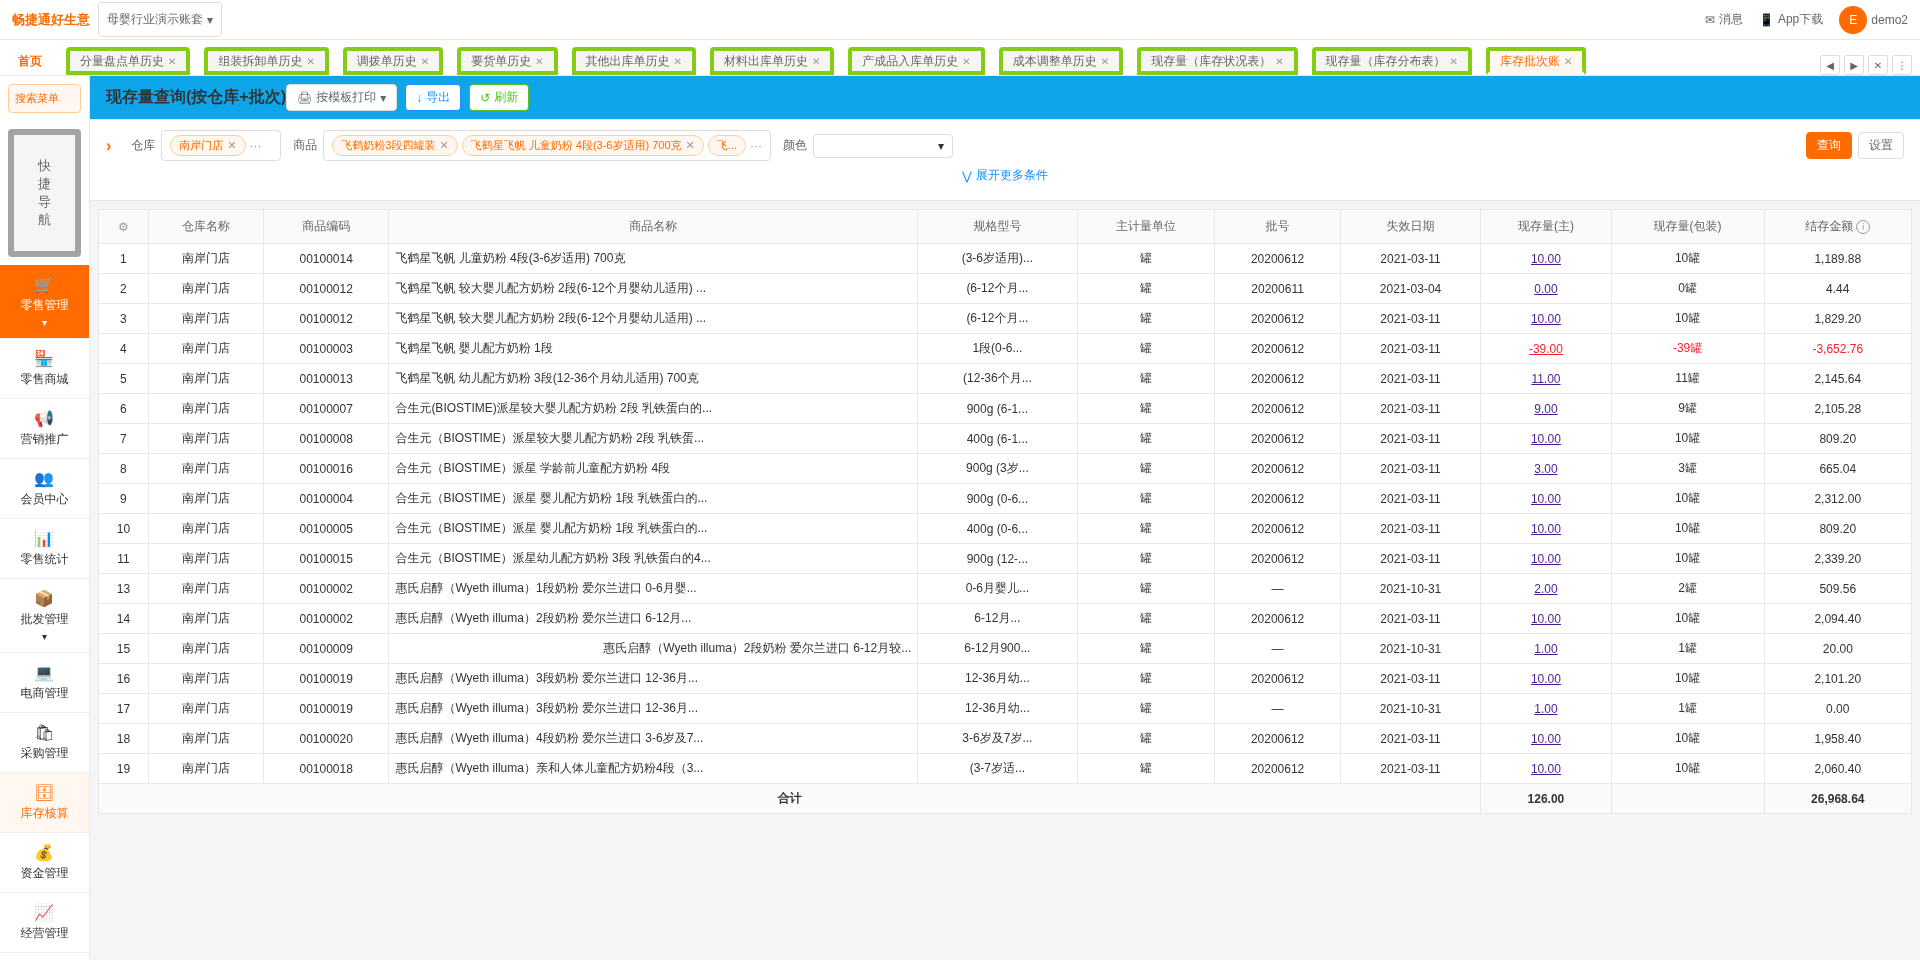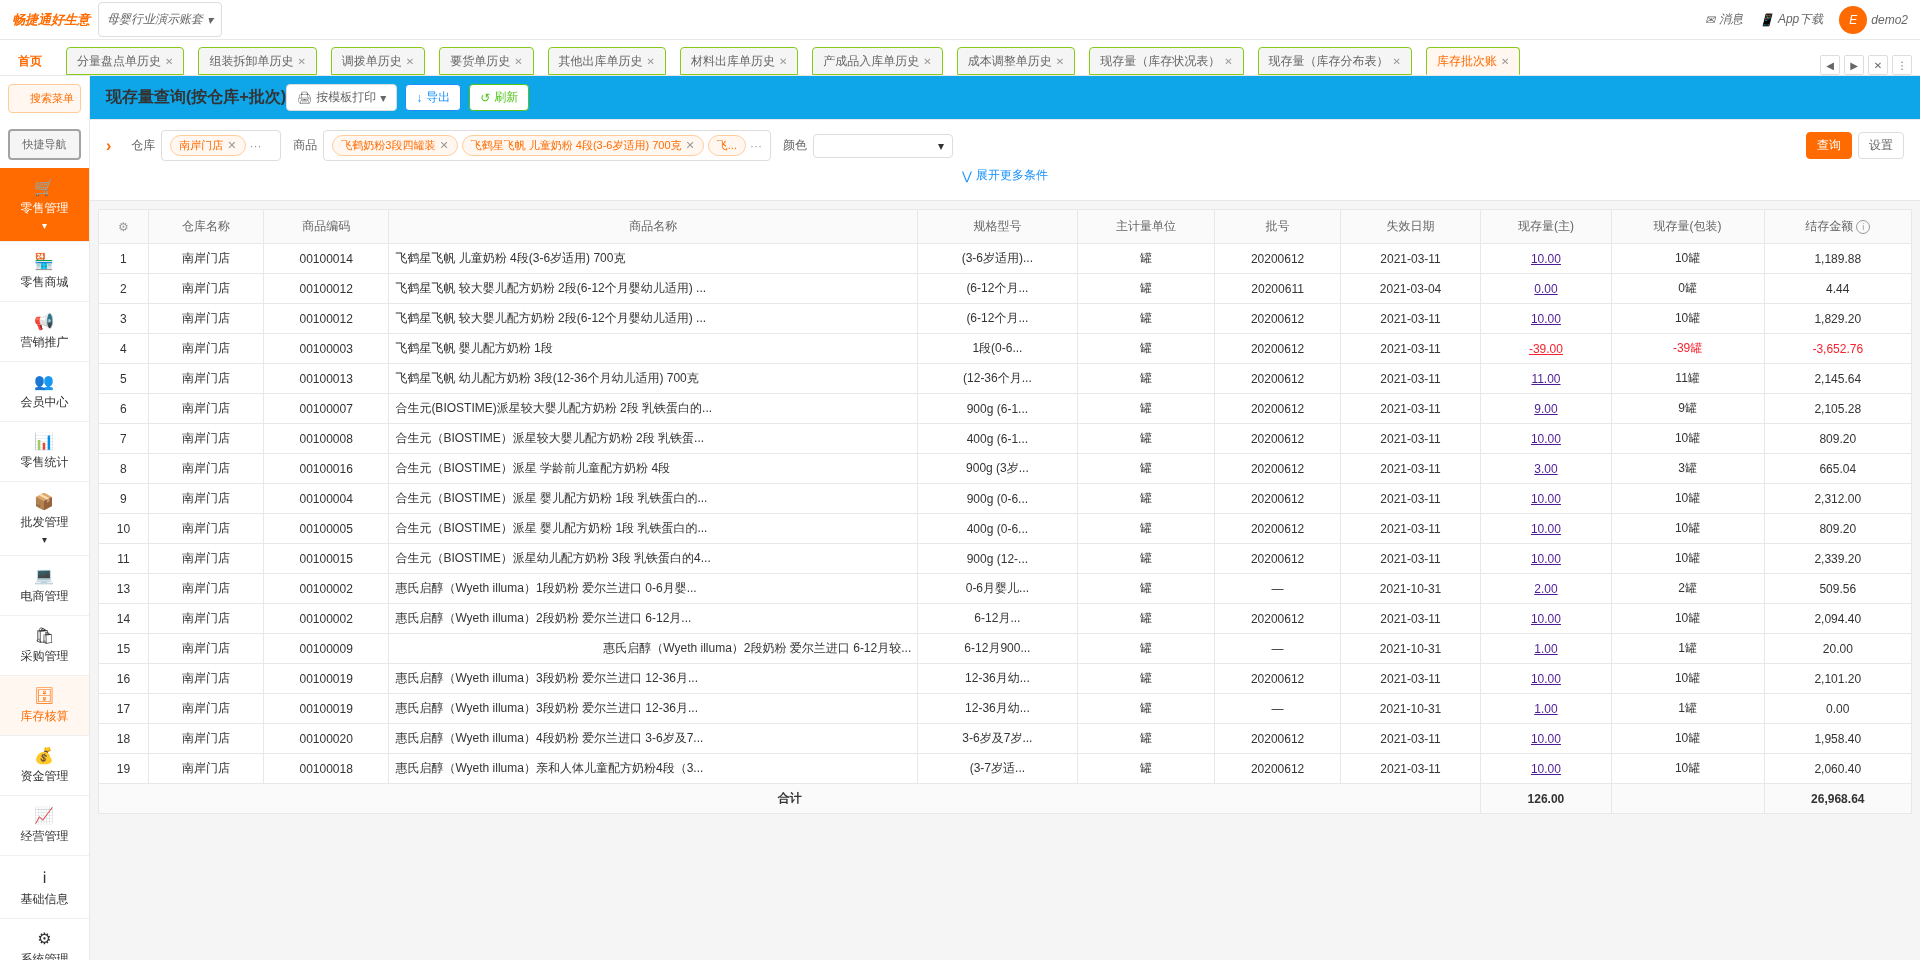--- a/index.html
+++ b/index.html
@@ -1,45 +1,45 @@
 <!DOCTYPE html>
 <html><head>
   <meta charset="utf-8">
   <style>
     * { box-sizing: border-box; margin: 0; padding: 0; }
     body { font-family: 'Microsoft YaHei', Arial, sans-serif; font-size: 12px; background: #f5f5f5; color: #333; width: 1920px; height: 960px; overflow: hidden; display: flex; flex-direction: column; }
 
     
-    .top-bar { height: 40px; background: #fff; display: flex; align-items: center; padding: 0 12px; border-bottom: 1px solid #e8e8e8; justify-content: space-between; font-style: italic; }
+    .top-bar { height: 40px; background: #fff; display: flex; align-items: center; padding: 0 12px; border-bottom: 1px solid #e8e8e8; justify-content: space-between; }
     .top-bar-left { display: flex; align-items: center; gap: 8px; }
     .logo-area { display: flex; align-items: center; gap: 4px; }
     .logo-text { color: #ff6b00; font-size: 13px; font-weight: bold; }
     .dropdown-selector { display: flex; align-items: center; gap: 4px; padding: 8px 8px; border: 1px solid #ddd; border-radius: 4px; cursor: pointer; font-size: 12px; color: #666; }
     .top-bar-right { display: flex; align-items: center; gap: 16px; }
     .top-bar-item { display: flex; align-items: center; gap: 4px; cursor: pointer; color: #666; font-size: 12px; }
     .avatar-circle { width: 28px; height: 28px; border-radius: 50%; background: #ff6b00; display: flex; align-items: center; justify-content: center; color: white; font-size: 12px; }
 
     
     .nav-tabs { height: 36px; background: #fff; display: flex; align-items: flex-end; padding: 0 8px; border-bottom: 1px solid #e8e8e8; overflow: hidden; gap: 14px; }
-    .nav-tab { display: flex; align-items: center; padding: 0 10px; height: 28px; border-radius: 4px 4px 0 0; font-size: 12px; cursor: pointer; white-space: nowrap; gap: 4px; color: #666; border: 1px solid #84cc16; background: #f5f5f5; }
+    .nav-tab { display: flex; align-items: center; padding: 0 10px; height: 28px; border-radius: 4px 4px 0 0; font-size: 12px; cursor: pointer; white-space: nowrap; gap: 4px; color: #666; border: 4px solid #84cc16; background: #f5f5f5; }
     .nav-tab.active { background: #fff7f0; color: #ff6b00; border-bottom-color: #fff7f0; }
     .nav-tab.home { color: #ff6b00; font-weight: bold; background: #fff; border: none; }
     .close-x { font-size: 10px; color: #999; cursor: pointer; }
     .nav-tab-controls { display: flex; align-items: center; gap: 4px; margin-left: auto; }
     .nav-ctrl-btn { width: 20px; height: 20px; display: flex; align-items: center; justify-content: center; border: 1px solid #ddd; border-radius: 2px; cursor: pointer; color: #666; font-size: 10px; background: #fff; }
 
     
     .main-layout { display: flex; flex: 1; overflow: hidden; }
 
     
     .sidebar { width: 90px; background: #fff; border-right: 1px solid #e8e8e8; display: flex; flex-direction: column; overflow-y: auto; }
     .sidebar-search { padding: 8px; }
-    .sidebar-search-btn { width: 100%; padding: 6px; background: #fff7f0; border: 1px solid #ffcc99; border-radius: 4px; color: #ff6b00; font-size: 11px; cursor: pointer; text-align: right; }
+    .sidebar-search-btn { width: 100%; padding: 6px; background: #fff7f0; border: 1px solid #ffcc99; border-radius: 4px; color: #ff6b00; font-size: 11px; cursor: pointer; text-align: left; }
     .sidebar-nav-btn { padding: 8px; text-align: center; }
-    .sidebar-nav-btn-inner { width: 100%; padding: 6px; background: #f5f5f5; border: 2px solid #a3a3a3; border-radius: 4px; color: #666; font-size: 11px; cursor: pointer; }
+    .sidebar-nav-btn-inner { width: 100%; padding: 22px; background: #f5f5f5; border: 6px solid #a3a3a3; border-radius: 4px; color: #666; font-size: 13px; cursor: pointer; }
     .sidebar-item { padding: 10px 8px; text-align: center; cursor: pointer; font-size: 12px; color: #333; display: flex; flex-direction: column; align-items: center; gap: 3px; border-bottom: 1px solid #f0f0f0; }
     .sidebar-item.active { background: #ff6b00; color: #fff; }
     .sidebar-item.active-sub { background: #fff7f0; color: #ff6b00; }
     .sidebar-item .icon { font-size: 16px; }
     .sidebar-item .arrow { font-size: 10px; }
 
     
     .content { flex: 1; display: flex; flex-direction: column; overflow: hidden; background: #f5f5f5; }
 
     

